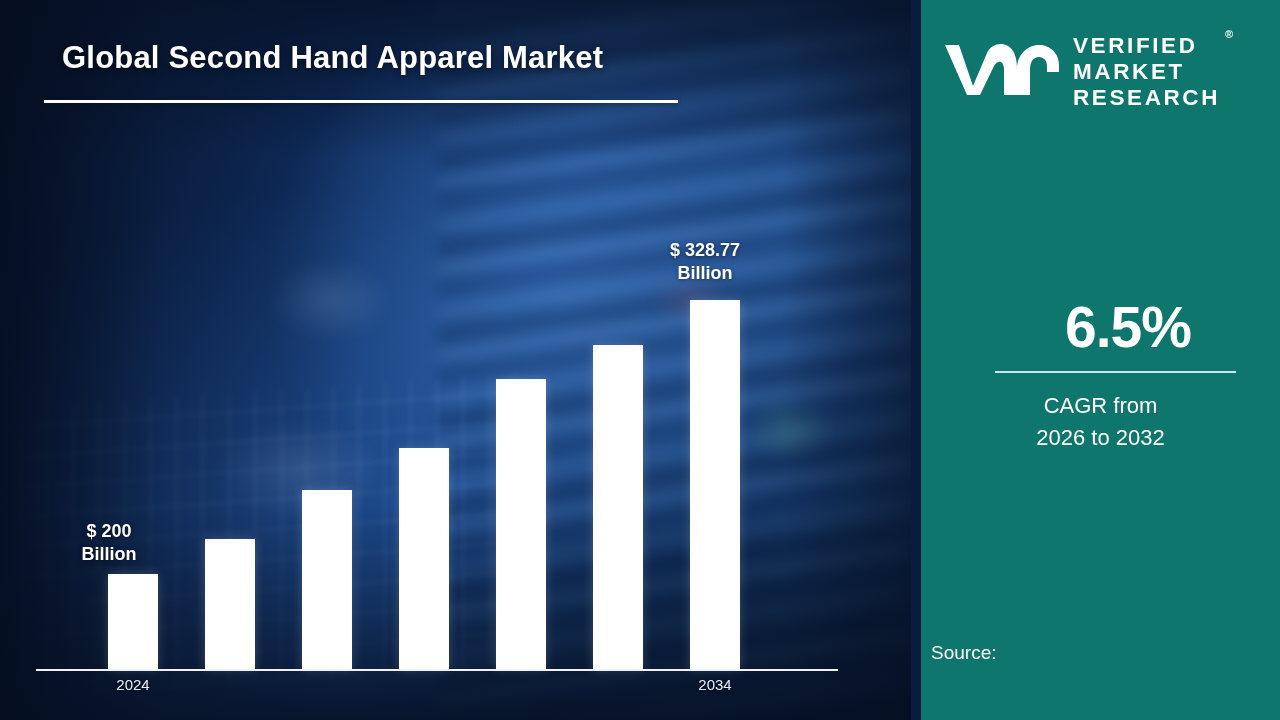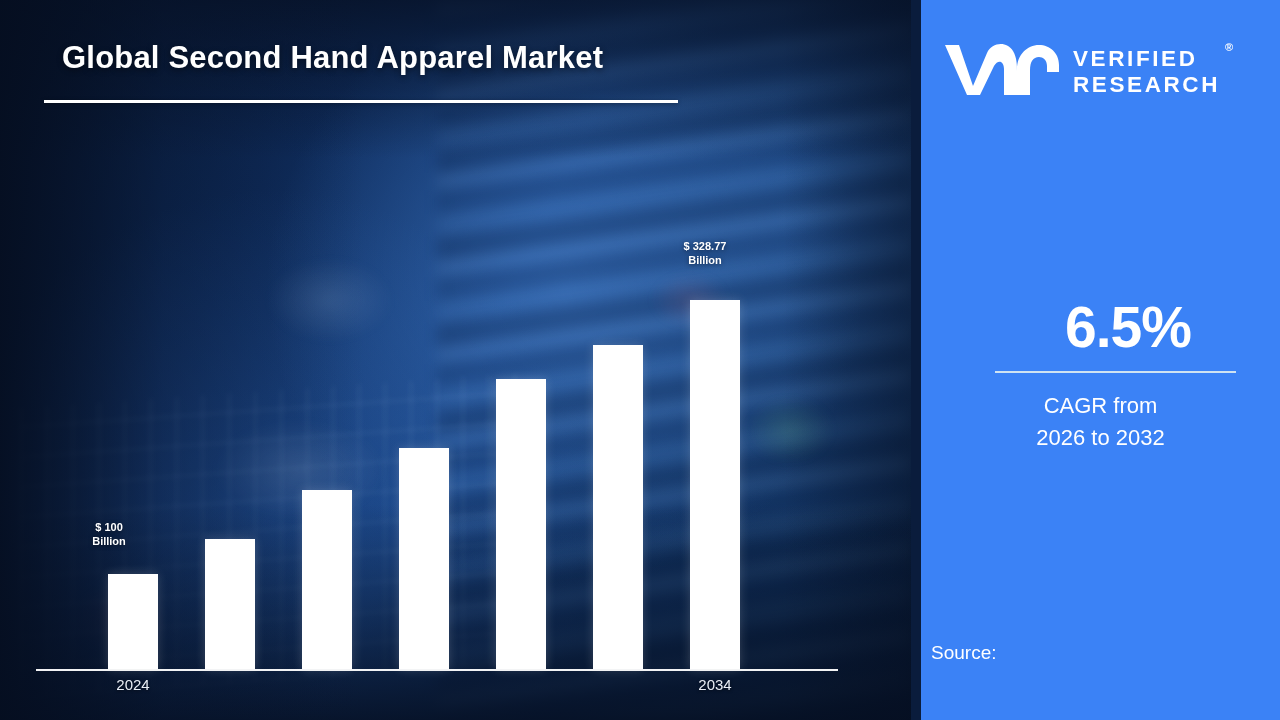--- a/index.html
+++ b/index.html
@@ -115,21 +115,21 @@
   }
   .bar {
     position: absolute;
     bottom: 51px;
     background: #ffffff;
     box-shadow: 0 0 10px rgba(255,255,255,.18);
   }
   .bar-value {
     position: absolute;
     color: #ffffff;
-    font-size: 11px;
+    font-size: 18px;
     font-weight: bold;
     text-align: center;
     line-height: 1.30;
     text-shadow: 0 1px 4px rgba(0,0,0,.5);
     width: 130px;
   }
   .tick-label {
     position: absolute;
     top: 676px;
     color: #e9eef6;
@@ -137,21 +137,21 @@
     text-align: center;
     width: 110px;
     text-shadow: 0 1px 3px rgba(0,0,0,.5);
   }
 
   
   .right-panel {
     position: absolute;
     left: 921px; top: 0;
     width: 359px; height: 720px;
-    background: #3b82f6;
+    background: #0f766e;
   }
   .panel-gap {
     position: absolute;
     left: 911px; top: 0;
     width: 10px; height: 720px;
     background: #0a1c3c;
   }
 
   .logo-block {
     position: absolute;
@@ -237,38 +237,39 @@
       <div class="axis-line"></div>
     <div class="bar" style="left: 108px; width: 50px; height: 95px;"></div>
         <div class="tick-label" style="left: 78px; text-align: center;">2024</div>
         <div class="bar" style="left: 205px; width: 50px; height: 130px;"></div>
         <div class="bar" style="left: 302px; width: 50px; height: 179px;"></div>
         <div class="bar" style="left: 399px; width: 50px; height: 221px;"></div>
         <div class="bar" style="left: 496px; width: 50px; height: 290px;"></div>
         <div class="bar" style="left: 593px; width: 50px; height: 324px;"></div>
         <div class="bar" style="left: 690px; width: 50px; height: 369px;"></div>
         <div class="tick-label" style="left: 660px;">2034</div>
-        <div class="bar-value" style="left: 44px; top: 520px;"><span>$ 100</span><br><span>Billion</span></div>
+        <div class="bar-value" style="left: 44px; top: 520px;"><span>$ 200</span><br><span>Billion</span></div>
         <div class="bar-value" style="left: 640px; top: 239px;"><span>$ 328.77</span><br><span>Billion</span></div>
       </div>
   </div>
 
   <div class="panel-gap"></div>
 
   <div class="right-panel">
 
     <div class="logo-block">
       <span class="logo-mark">
         <svg width="118" height="62" viewBox="0 0 118 62" aria-hidden="true">
           <path d="M2 6 L16 6 L30 47 L44 14 C49 3 64 2 70 12 C74 19 74 26 74 32 L74 56 L61 56 L61 30 C61 22 55 20 51 27 L37 56 L24 56 Z" fill="#ffffff"></path>
           <path d="M74 30 C74 16 84 6 96 6 C107 6 116 14 116 26 L116 33 L104 33 L104 27 C104 21 100 18 96 18 C90 18 87 23 87 31 L87 56 L74 56 Z" fill="#ffffff"></path>
         </svg>
       </span>
       <span class="logo-text">
         <span>VERIFIED</span>
+        <span>MARKET</span>
         <span>RESEARCH</span>
         <span class="logo-reg">®</span>
       </span>
     </div>
 
     <div class="cagr-value">6.5%</div>
     <div class="cagr-rule"></div>
     <div class="cagr-caption">
       <span>CAGR from</span>
       <span>2026 to 2032</span>

